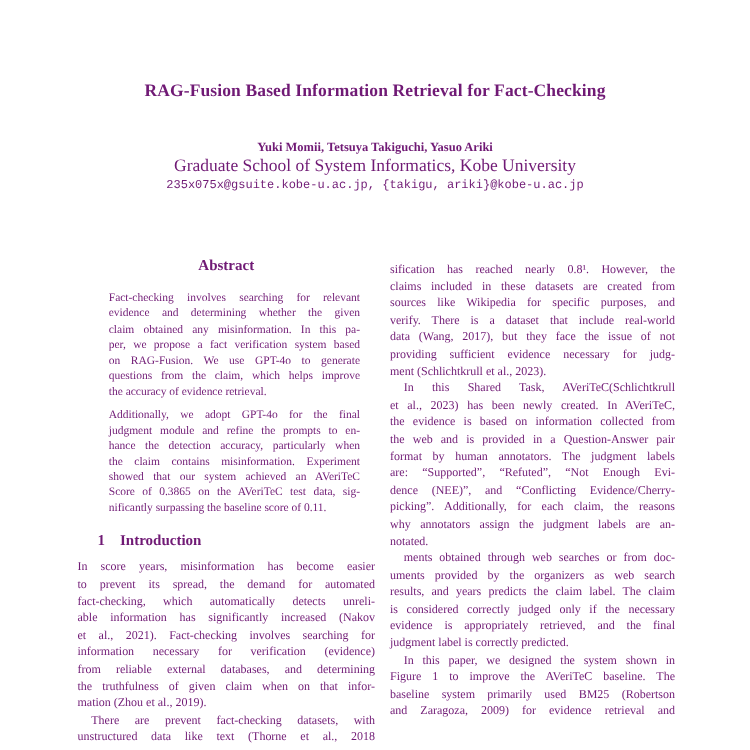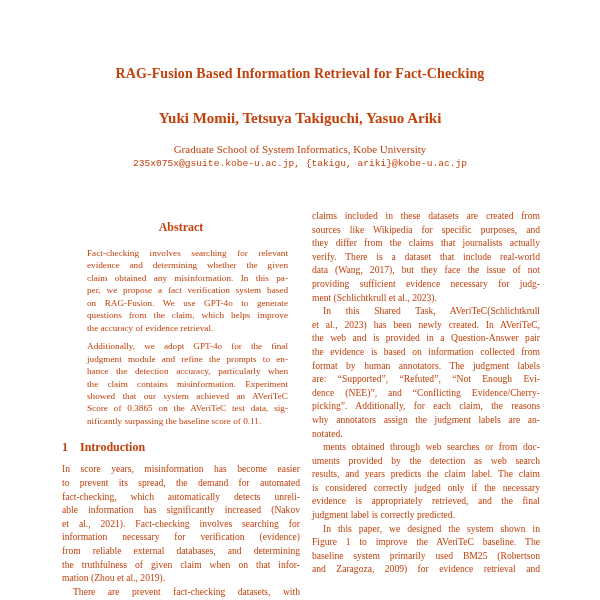--- a/index.html
+++ b/index.html
@@ -2,50 +2,50 @@
 <html><head>
 <meta charset="utf-8">
 <style>
   html,body { margin:0; padding:0; background:#e9e9e9; }
   .page {
     position:relative;
     width:600px; height:600px;
     margin:0 auto;
     background:#ffffff;
     overflow:hidden;
-    color:#c2410c;
+    color:#701a75;
     font-family:"Liberation Serif", serif;
     -webkit-font-smoothing:antialiased;
   }
   .header { text-align:center; padding-top:66px; }
   .title { font-size:14px; font-weight:bold; margin:0; letter-spacing:0.1px; }
-  .authors { margin-top:30px; font-size:15px; font-weight:bold; line-height:13.5px; }
-  .affiliation { font-size:11px; margin-top:17px; line-height:13.5px; }
+  .authors { margin-top:30px; font-size:10px; font-weight:bold; line-height:13.5px; }
+  .affiliation { font-size:14px; margin-top:1px; line-height:13.5px; }
   .emails { font-family:"Liberation Mono", monospace; font-size:9.6px; margin-top:2px; line-height:12px; }
 
   .columns {
     position:absolute; top:202px; left:62px; width:478px;
     display:flex; gap:12px;
   }
   .col-left  { width:238px; }
   .col-right { width:228px; padding-top:7px; }
 
   .abstract-heading {
     text-align:center; font-weight:bold; font-size:12px;
-    margin:18px 0 13px 0; line-height:14px;
+    margin:3px 0 13px 0; line-height:14px;
   }
   .abstract-body {
     margin:0 12px 0 25px;
     font-size:9.2px; line-height:12.45px;
   }
   .abstract-body .para + .para { margin-top:6px; }
 
   .section-heading {
     font-weight:bold; font-size:12px; line-height:14px;
-    margin:13px 0 8px 0;
+    margin:13px 0 8px 16px;
   }
   .section-heading .sec-num { display:inline-block; margin-right:12px; }
 
   .body-text { font-size:9.6px; line-height:13.6px; }
 
   .line { text-align:justify; text-align-last:justify; }
   .line.last { text-align-last:left; }
   .para.indent .line:first-child { text-indent:11px; }
 </style>
 </head>
@@ -100,43 +100,43 @@
           <div class="para indent">
             <div class="line">There are prevent fact-checking datasets, with</div>
             <div class="line">unstructured data like text (Thorne et al., 2018</div>
           </div>
         </div>
     </div>
 
     <div class="col-right">
       <div class="body-text">
           <div class="para">
+            <div class="line">sification has reached nearly 0.8¹.  However, the</div>
             <div class="line">claims included in these datasets are created from</div>
             <div class="line">sources like Wikipedia for specific purposes, and</div>
-            <div class="line">they differ from the claims that journalists actually</div>
             <div class="line">verify.  There is a dataset that include real-world</div>
             <div class="line">data (Wang, 2017), but they face the issue of not</div>
             <div class="line">providing sufficient evidence necessary for judg-</div>
             <div class="line last">ment (Schlichtkrull et al., 2023).</div>
           </div>
           <div class="para indent">
             <div class="line">In this Shared Task, AVeriTeC(Schlichtkrull</div>
             <div class="line">et al., 2023) has been newly created. In AVeriTeC,</div>
+            <div class="line">the evidence is based on information collected from</div>
             <div class="line">the web and is provided in a Question-Answer pair</div>
-            <div class="line">the evidence is based on information collected from</div>
             <div class="line">format by human annotators. The judgment labels</div>
             <div class="line">are: “Supported”, “Refuted”, “Not Enough Evi-</div>
             <div class="line">dence (NEE)”, and “Conflicting Evidence/Cherry-</div>
             <div class="line">picking”. Additionally, for each claim, the reasons</div>
             <div class="line">why annotators assign the judgment labels are an-</div>
             <div class="line last">notated.</div>
           </div>
           <div class="para indent">
             <div class="line">ments obtained through web searches or from doc-</div>
-            <div class="line">uments provided by the detection as web search</div>
+            <div class="line">uments provided by the organizers as web search</div>
             <div class="line">results, and years predicts the claim label. The claim</div>
             <div class="line">is considered correctly judged only if the necessary</div>
             <div class="line">evidence is appropriately retrieved, and the final</div>
             <div class="line last">judgment label is correctly predicted.</div>
           </div>
           <div class="para indent">
             <div class="line">In this paper, we designed the system shown in</div>
             <div class="line">Figure 1 to improve the AVeriTeC baseline.  The</div>
             <div class="line">baseline system primarily used BM25 (Robertson</div>
             <div class="line">and Zaragoza, 2009) for evidence retrieval and</div>

